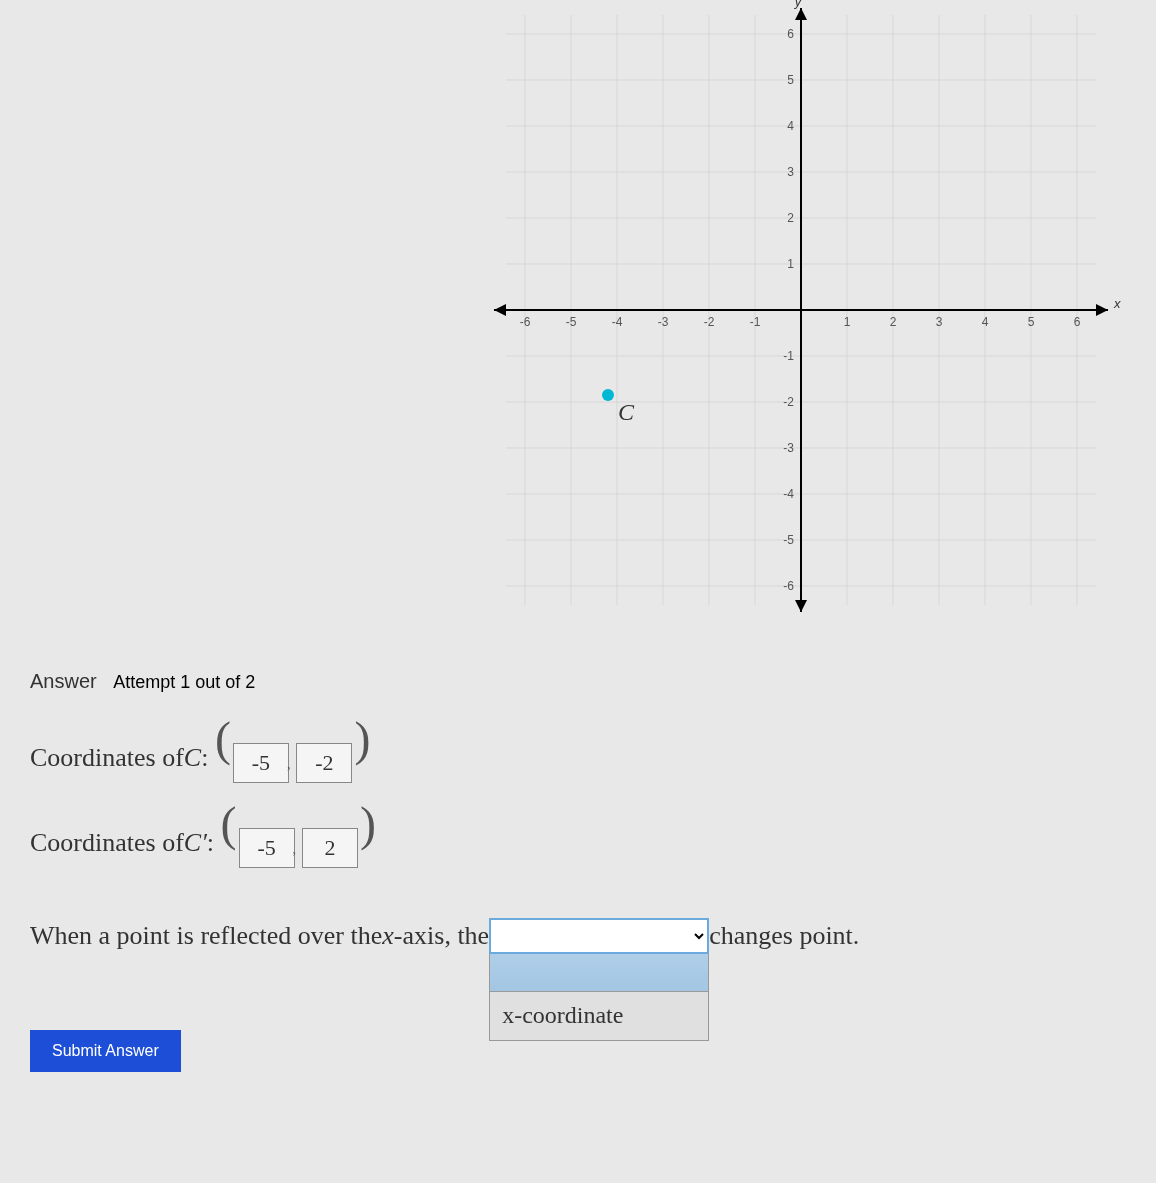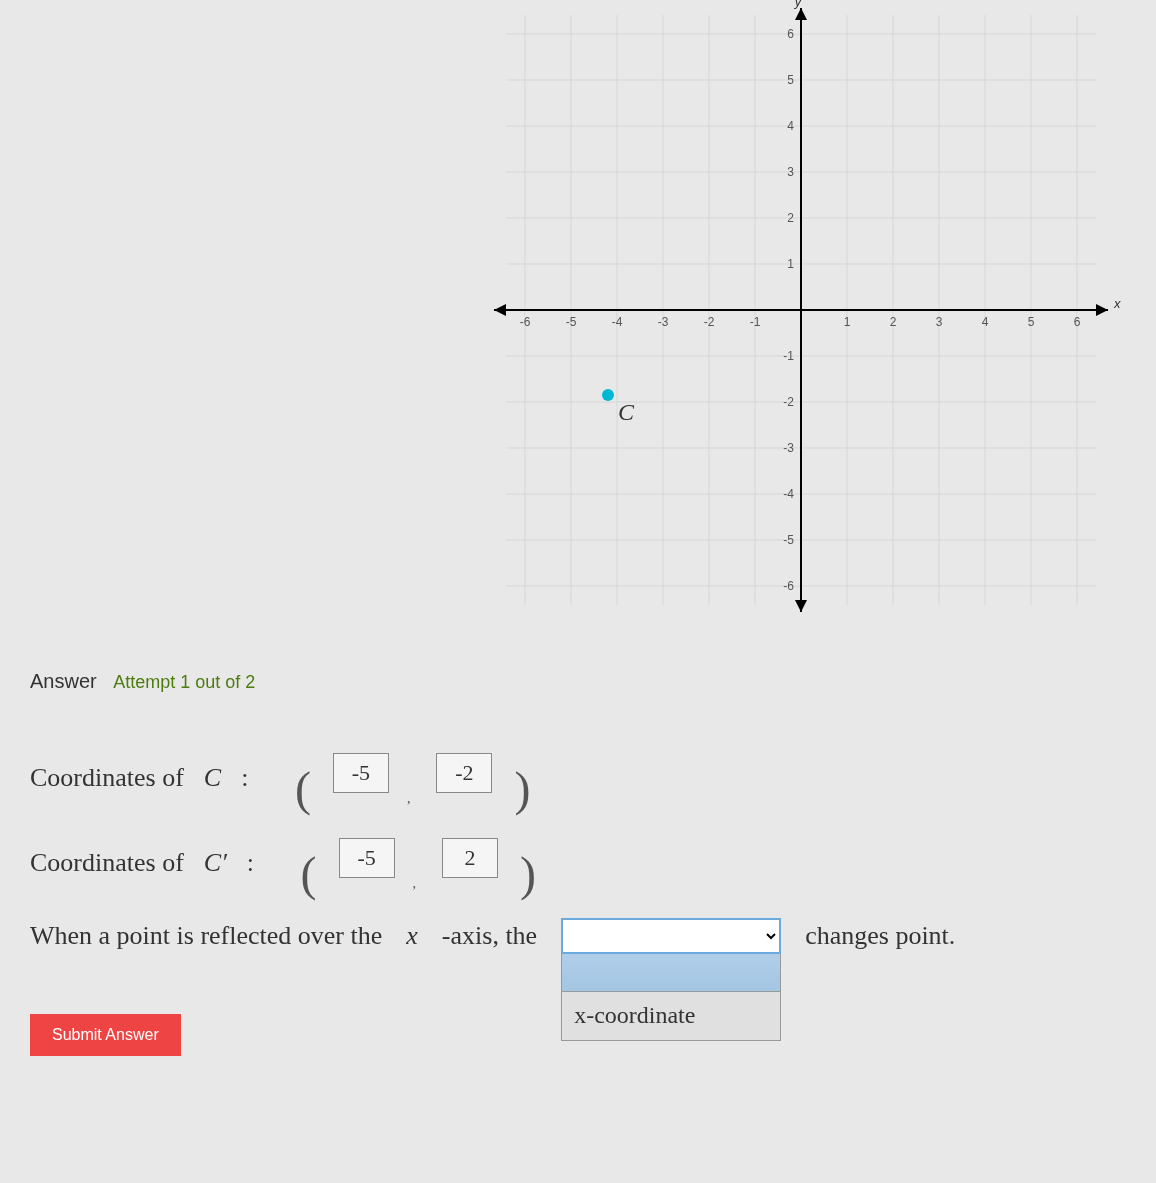--- a/index.html
+++ b/index.html
@@ -55,33 +55,32 @@
   .answer-header {
     font-family: Arial, sans-serif;
     margin-bottom: 50px;
   }
   .answer-title {
     font-weight: normal;
     color: #333;
     font-size: 20px;
   }
   .attempt {
-    color: #4d7c0f;
+    color: #000000;
     font-size: 18px;
     margin-left: 12px;
     margin-top: 10px;
   }
   .coord-line {
     font-size: 26px;
     color: #333;
     margin-bottom: 35px;
     display: flex;
-    align-items: flex-end;
+    align-items: flex-start;
     height: 50px;
-    gap: 20px;
   }
   .coord-line .var {
     font-style: italic;
     font-family: 'Times New Roman', serif;
   }
   .paren {
     font-size: 48px;
     font-family: 'Times New Roman', serif;
     line-height: 0;
     position: relative;
@@ -105,21 +104,21 @@
     left: -4px;
     font-size: 14px;
     color: #555;
   }
   .sentence-line {
     font-size: 26px;
     color: #333;
     margin-top: 40px;
     display: flex;
     align-items: center;
-    gap: 24px;
+    gap: 0;
     position: relative;
   }
   .italic-var {
     font-style: italic;
     font-family: 'Times New Roman', serif;
   }
   .dropdown-wrap {
     position: relative;
     display: inline-block;
   }
@@ -152,22 +151,22 @@
     padding: 10px 12px;
     font-size: 24px;
     color: #333;
     border-bottom: 1px solid #999;
     background: #e0e0e0;
   }
   .dropdown-list .opt:last-child {
     border-bottom: none;
   }
   .submit-btn {
-    margin-top: 60px;
-    background: #ef4444;
+    margin-top: 76px;
+    background: #1d4ed8;
     color: #fff;
     border: none;
     padding: 12px 22px;
     font-family: Arial, sans-serif;
     font-size: 16px;
     cursor: pointer;
   }
 </style>
 </head>
 <body>

